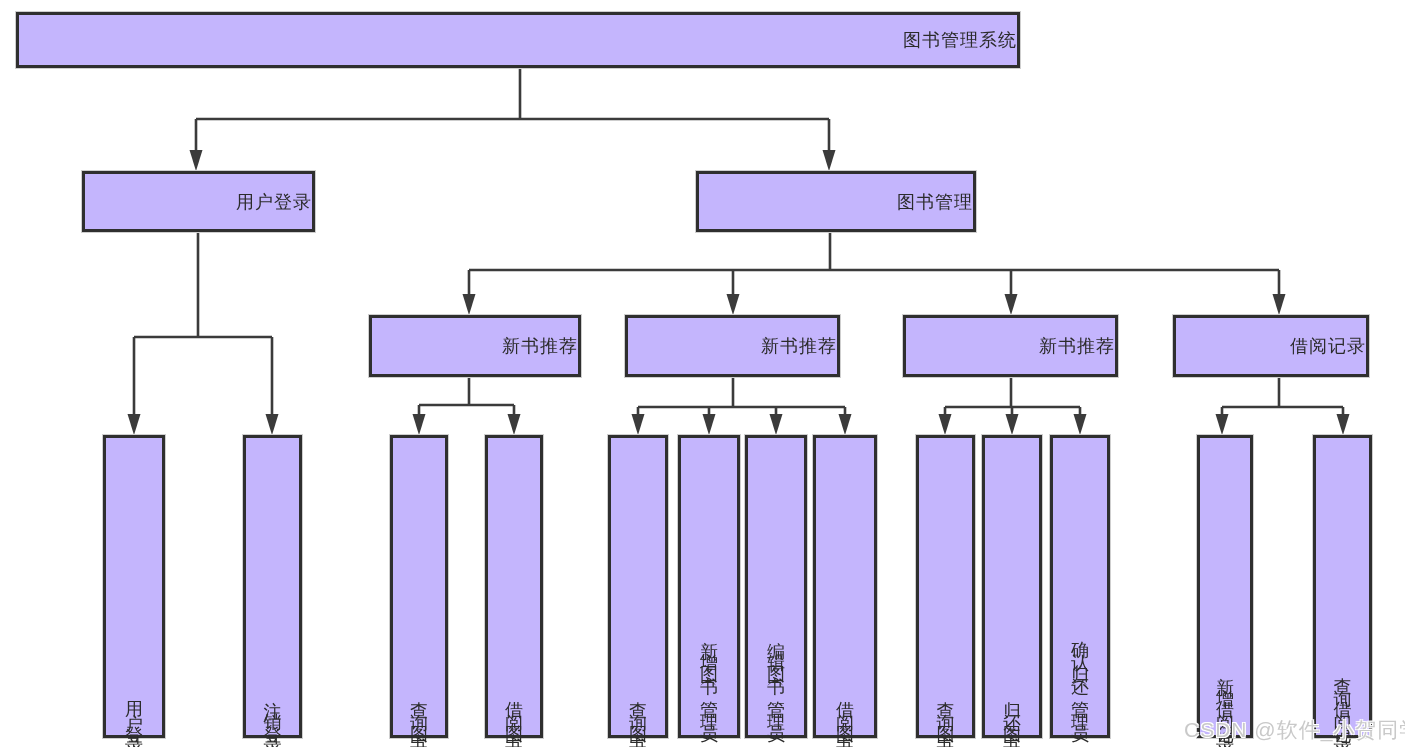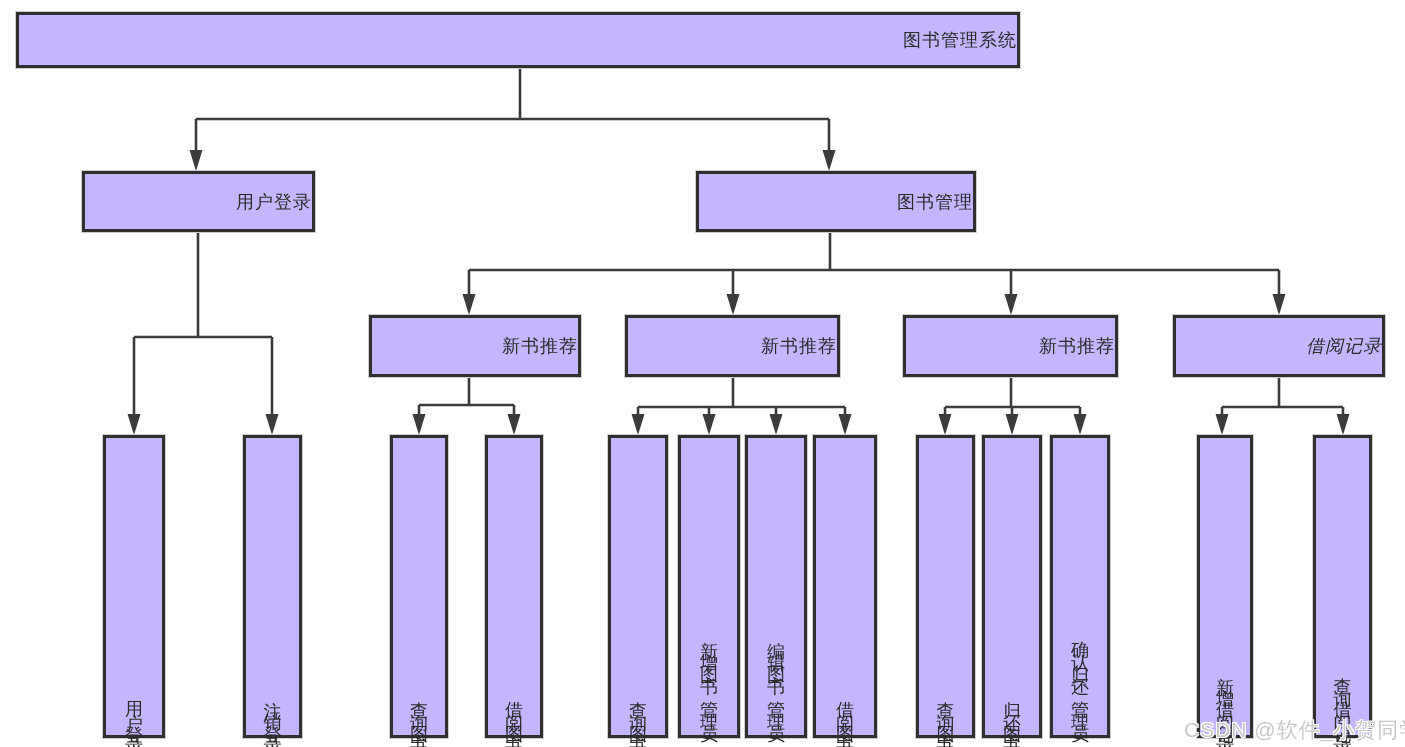--- a/index.html
+++ b/index.html
@@ -126,21 +126,21 @@
 
   <div class="node" style="left:363px;top:315px;width:212px;height:62px;margin-left:6px;">
     <span>新书推荐</span>
   </div>
   <div class="node" style="left:625px;top:315px;width:215px;height:62px;">
     <span>新书推荐</span>
   </div>
   <div class="node" style="left:903px;top:315px;width:215px;height:62px;">
     <span>新书推荐</span>
   </div>
-  <div class="node" style="left:1173px;top:315px;width:212px;height:62px;font-style:italic;">
+  <div class="node" style="left:1173px;top:315px;width:196px;height:62px;">
     <span>借阅记录</span>
   </div>
 
   <div class="node leaf" style="left:103px;top:435px;width:62px;height:303px;">
     <span>用户登录</span>
   </div>
   <div class="node leaf" style="left:243px;top:435px;width:59px;height:303px;">
     <span>注销登录</span>
   </div>
 

